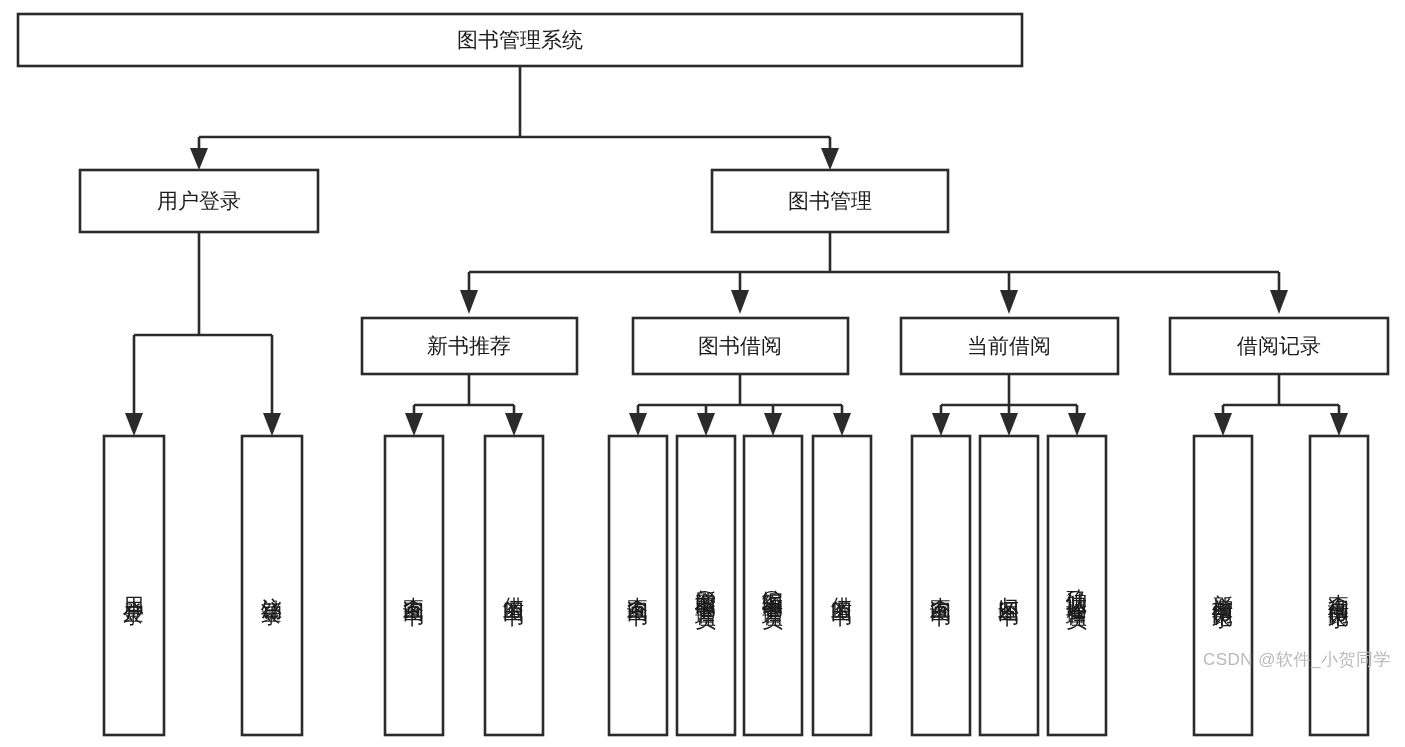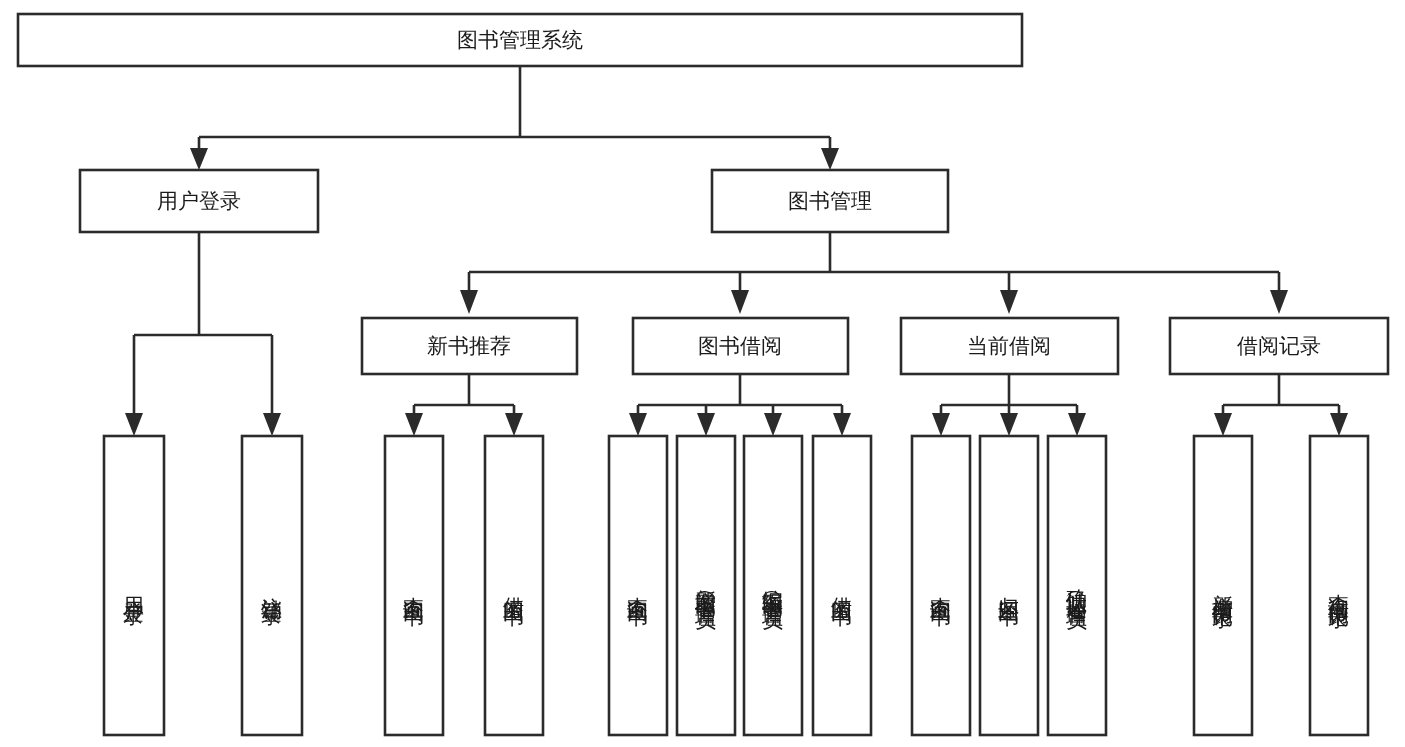--- a/index.html
+++ b/index.html
@@ -222,14 +222,15 @@
   <div class="leaf-label" style="left:744px; top:436px; width:58px; height:299px;">编辑图书（管理员）</div>
   <div class="leaf-label" style="left:813px; top:436px; width:58px; height:299px;">借阅图书</div>
 
   <div class="leaf-label" style="left:912px; top:436px; width:58px; height:299px;">查询图书</div>
   <div class="leaf-label" style="left:980px; top:436px; width:58px; height:299px;">归还图书</div>
   <div class="leaf-label" style="left:1048px; top:436px; width:58px; height:299px;">确认归还（管理员）</div>
 
   <div class="leaf-label" style="left:1194px; top:436px; width:58px; height:299px;">新增借阅记录</div>
   <div class="leaf-label" style="left:1310px; top:436px; width:58px; height:299px;">查询借阅记录</div>
 
+  <div id="watermark">CSDN @软件_小贺同学</div>
 
 </div>
 
 </body></html>

